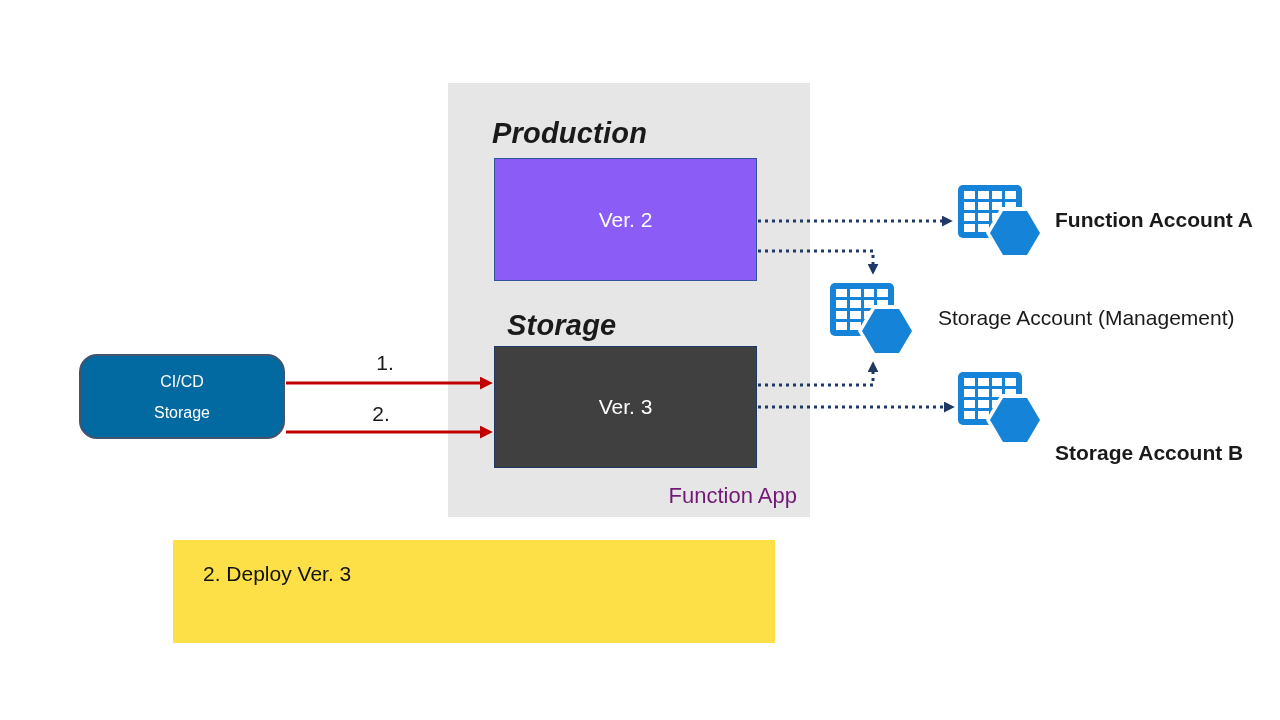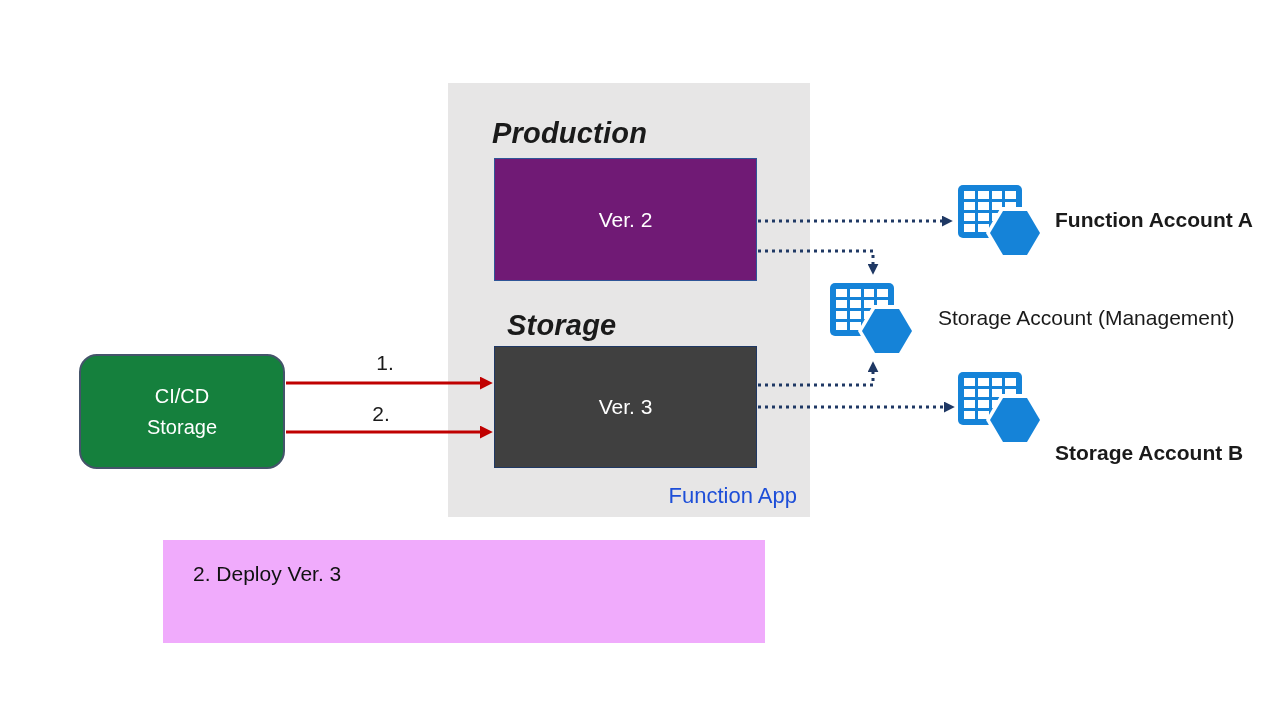--- a/index.html
+++ b/index.html
@@ -21,34 +21,34 @@
     position: absolute; font-size: 29px; font-weight: bold; font-style: italic;
     color: #1a1a1a; letter-spacing: 0.2px;
   }
   .label-production { left: 492px; top: 117px; }
   .label-staging   { left: 507px; top: 309px; }
   .slot-box {
     position: absolute; left: 494px; width: 263px;
     display: flex; align-items: center; justify-content: center;
     color: #ffffff; font-size: 21px;
   }
-  .slot-production-box { top: 158px; height: 123px; background: #701a75; border: 1.5px solid #2F5597; box-sizing: border-box; }
+  .slot-production-box { top: 158px; height: 123px; background: #8b5cf6; border: 1.5px solid #2F5597; box-sizing: border-box; }
   .slot-staging-box    { top: 346px; height: 122px; background: #404040; border: 1.5px solid #1F3864; box-sizing: border-box; }
   .fa-title {
     position: absolute; right: 483px; top: 483px;
-    font-size: 22px; color: #1d4ed8;
+    font-size: 22px; color: #701a75;
   }
 
   
   .pipeline-box {
-    position: absolute; left: 79px; top: 354px; width: 206px; height: 115px;
-    background: #15803d; border: 2px solid #44546A; border-radius: 18px;
+    position: absolute; left: 79px; top: 354px; width: 206px; height: 85px;
+    background: #0369a1; border: 2px solid #44546A; border-radius: 18px;
     box-sizing: border-box;
     display: flex; flex-direction: column; align-items: center; justify-content: center;
-    color: #ffffff; font-size: 20px; line-height: 31px;
+    color: #ffffff; font-size: 16px; line-height: 31px;
   }
 
   
   .step-label {
     position: absolute; width: 50px; text-align: center;
     font-size: 21px; color: #1a1a1a;
   }
   .step-1 { left: 360px; top: 351px; }
   .step-2 { left: 356px; top: 402px; }
 
@@ -82,22 +82,22 @@
   .icon-b    { left: 958px; top: 372px; }
 
   .storage-label { position: absolute; font-size: 21px; color: #1a1a1a; white-space: nowrap; }
   .storage-label.bold { font-weight: bold; }
   .label-a    { left: 1055px; top: 208px; }
   .label-mgmt { left: 938px;  top: 306px; text-align: center; }
   .label-b    { left: 1055px; top: 395px; margin-top: 46px; }
 
   
   .note-box {
-    position: absolute; left: 163px; top: 540px; width: 602px; height: 103px;
-    background: #f0abfc;
+    position: absolute; left: 173px; top: 540px; width: 602px; height: 103px;
+    background: #fde047;
     box-sizing: border-box; padding: 22px 0 0 30px;
     font-size: 21px; color: #111111;
   }
 </style>
 </head>
 <body>
 
 <div class="canvas">
 
   <div class="fa-panel"></div>

